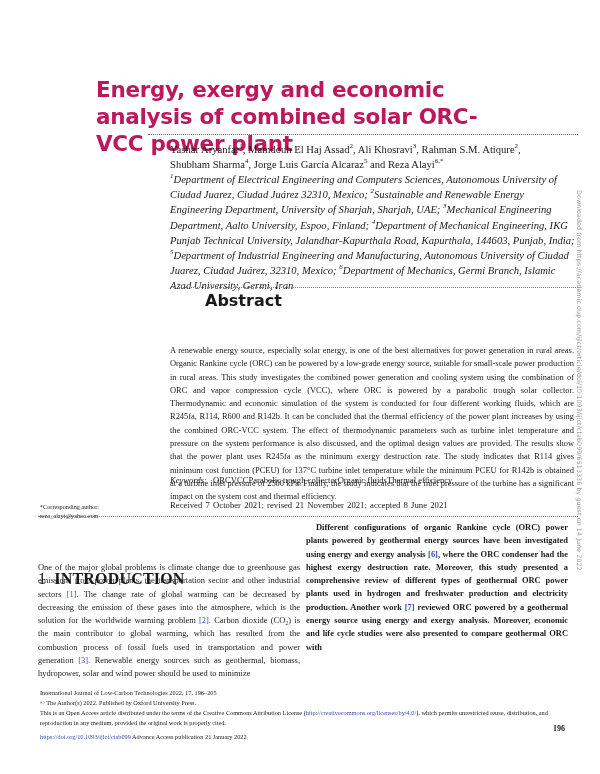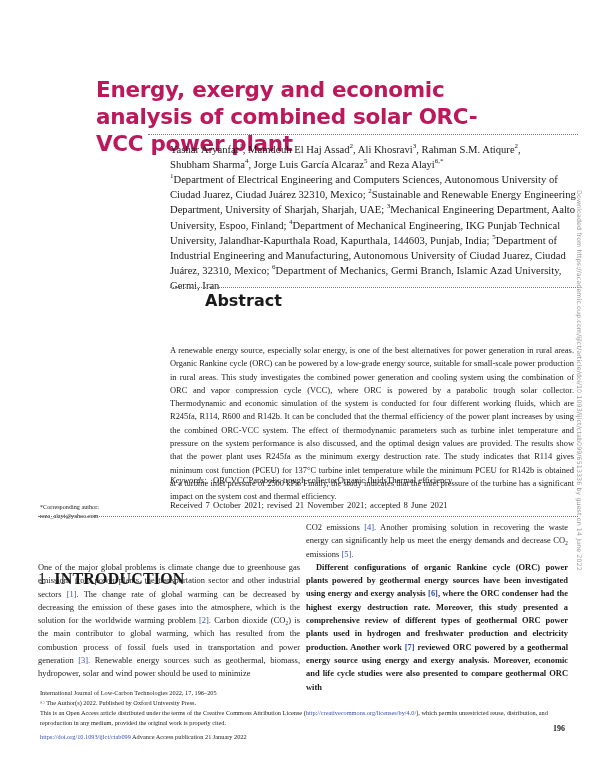--- a/index.html
+++ b/index.html
@@ -8,21 +8,21 @@
     font-family: "Liberation Serif", "DejaVu Serif", serif; color: #1a1a1a;
   }
   .abs { position: absolute; }
   .title {
     left: 96px; top: 76px; width: 420px;
     font-family: "DejaVu Sans", "Liberation Sans", sans-serif; font-weight: bold;
     font-size: 21.5px; line-height: 27px; letter-spacing: -0.3px; color: #be185d;
   }
   .dotted { border-top: 1px dotted #777; height: 0; }
   .authors { left: 170px; top: 142px; width: 400px; font-size: 10.6px; line-height: 15px; }
-  .affil { left: 170px; top: 172px; width: 408px; font-size: 10.6px; line-height: 15.2px; }
+  .affil { left: 170px; top: 172px; width: 408px; font-size: 10.6px; line-height: 15.2px; font-style: italic; }
   sup { font-size: 7px; line-height: 0; }
   .abstract-h {
     left: 170px; top: 291px; font-family: "DejaVu Sans", "Liberation Sans", sans-serif;
     font-weight: bold; font-size: 16px; margin-left: 35px;
   }
   .abstract-body {
     left: 170px; top: 309px; width: 404px; font-size: 8.45px; line-height: 13.3px;
     text-align: justify;
     margin-top: 35px;
   }
@@ -75,21 +75,20 @@
 <div class="abs dotted" style="left:38px; top:516px; width:540px;"></div>
 
 <div class="abs sec-h">
   <span class="num">1</span><span>INTRODUCTION</span>
 </div>
 
 <div class="abs col" id="leftcol" style="left:38px; top:561px;">
     <p>One of the major global problems is climate change due to greenhouse gas emissions from power plants, the transportation sector and other industrial sectors <span class="ref">[1]</span>. The change rate of global warming can be decreased by decreasing the emission of these gases into the atmosphere, which is the solution for the worldwide warming problem <span class="ref">[2]</span>. Carbon dioxide (CO₂) is the main contributor to global warming, which has resulted from the combustion process of fossil fuels used in transportation and power generation <span class="ref">[3]</span>. Renewable energy sources such as geothermal, biomass, hydropower, solar and wind power should be used to minimize</p>
   </div>
 <div class="abs col" id="rightcol" style="left:306px; top:521px;">
-    <p>CO2 emissions <span class="ref">[4]</span>. Another promising solution in recovering the waste energy can significantly help us meet the energy demands and decrease CO₂ emissions <span class="ref">[5]</span>.</p>
     <p class="indent">Different configurations of organic Rankine cycle (ORC) power plants powered by geothermal energy sources have been investigated using energy and exergy analysis <span class="ref">[6]</span>, where the ORC condenser had the highest exergy destruction rate. Moreover, this study presented a comprehensive review of different types of geothermal ORC power plants used in hydrogen and freshwater production and electricity production. Another work <span class="ref">[7]</span> reviewed ORC powered by a geothermal energy source using energy and exergy analysis. Moreover, economic and life cycle studies were also presented to compare geothermal ORC with</p>
   </div>
 
 <div class="abs footer">
   <div>International Journal of Low-Carbon Technologies 2022, 17, 196–205</div>
   <div>© The Author(s) 2022.  Published by Oxford University Press.</div>
   <div>
     <span>This is an Open Access article distributed under the terms of the Creative Commons Attribution License (</span><span class="link">http://creativecommons.org/licenses/by/4.0/</span><span>), which permits unrestricted reuse, distribution, and reproduction in any medium, provided the original work is properly cited.</span>
   </div>
   <div style="margin-top:4px;">

